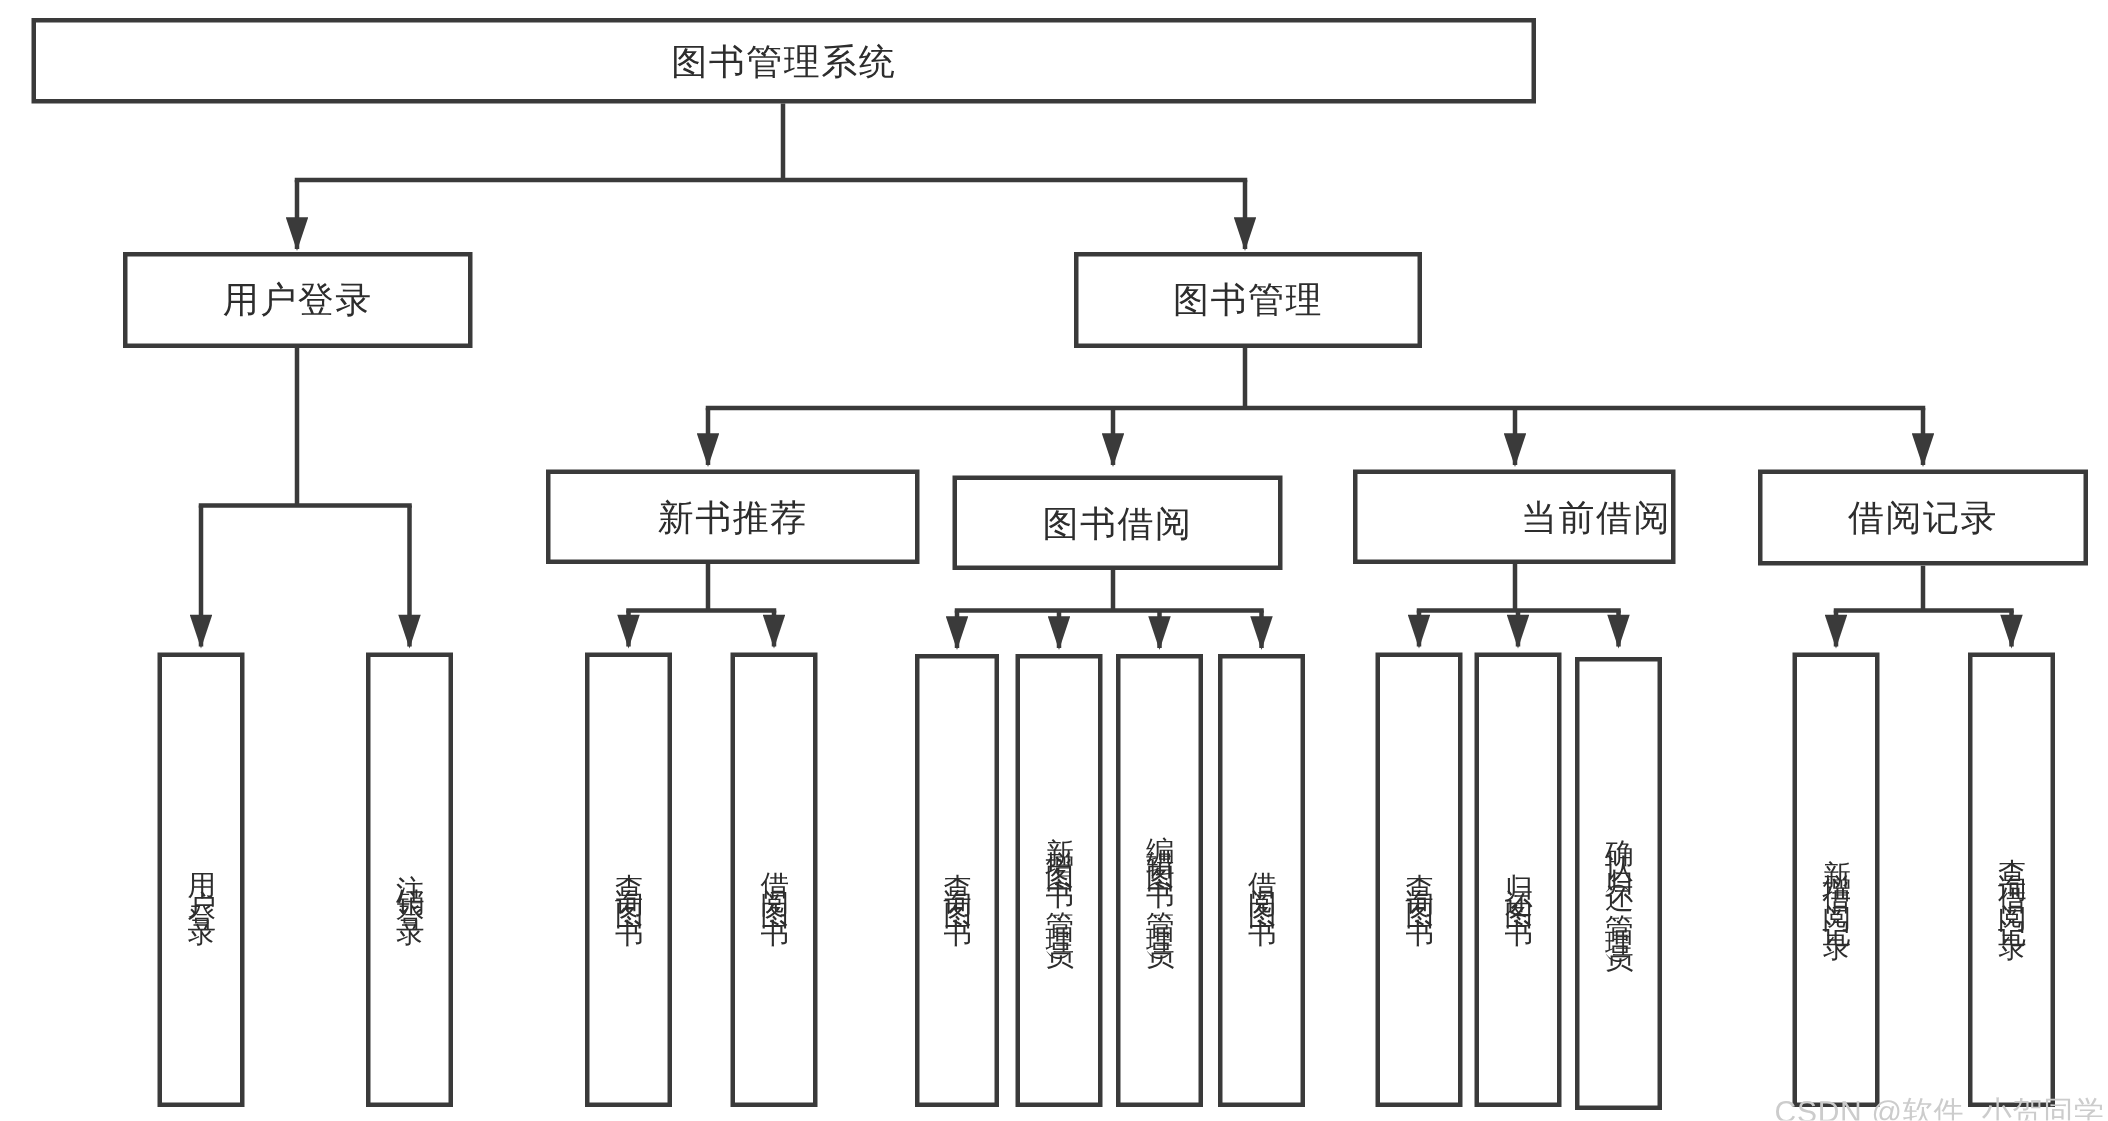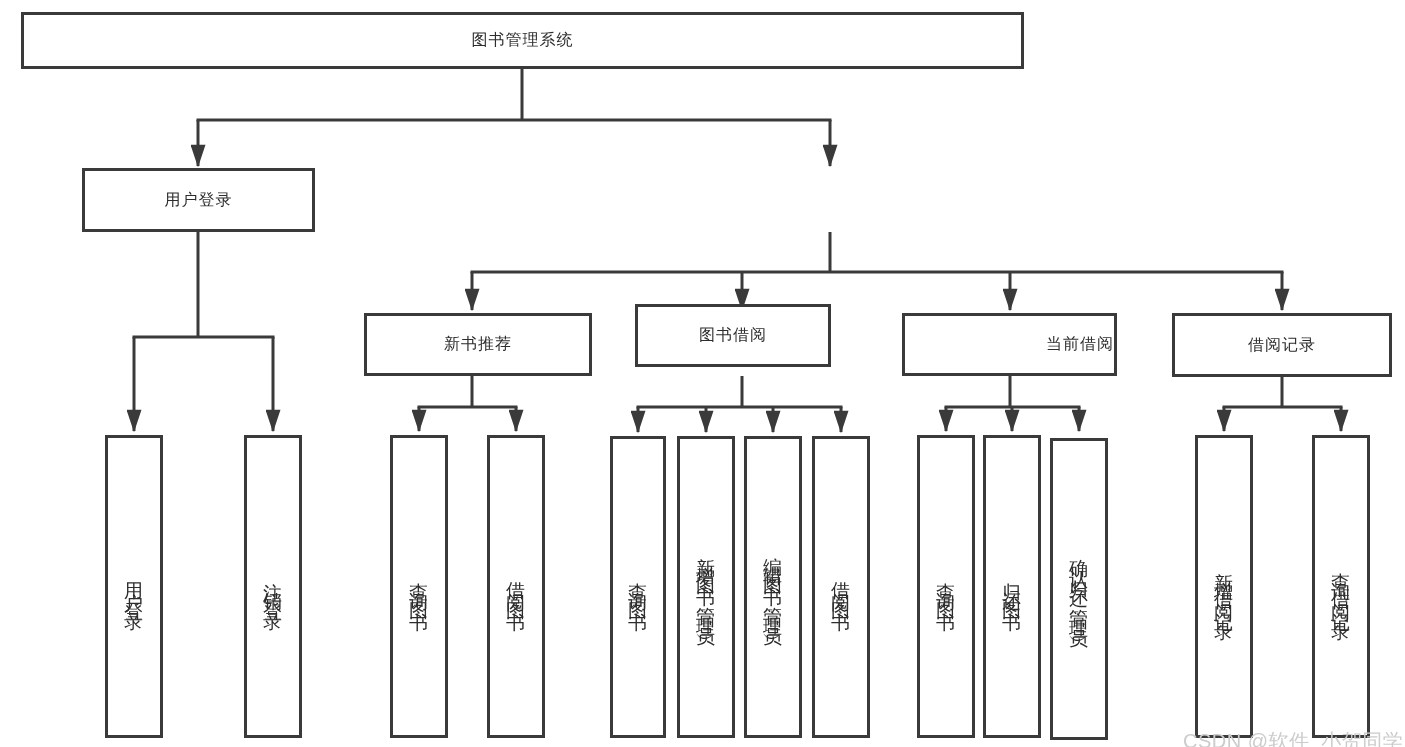--- a/index.html
+++ b/index.html
@@ -12,21 +12,21 @@
   body{background:var(--background);font-family:"Liberation Sans","DejaVu Sans",sans-serif;}
   .stage{position:relative;width:1405px;height:747px;background:var(--background);overflow:hidden;}
   .connectors{position:absolute;left:0;top:0;width:1405px;height:747px;}
   .cline{stroke:var(--line);stroke-width:3;fill:none;}
   .ahead{fill:var(--line);}
   .node{
     position:absolute;box-sizing:border-box;background:#fff;
     border:3px solid var(--line);color:var(--text);
     display:flex;align-items:center;justify-content:center;
   }
-  .hbox{font-size:16px;letter-spacing:1px;font-family:Liberation Serif, serif;}
+  .hbox{font-size:24px;letter-spacing:1px;font-family:Liberation Serif, serif;}
   .vbox{font-size:19px;}
   .vbox .vtext{
     writing-mode:vertical-rl;text-orientation:mixed;
     letter-spacing:10px;white-space:nowrap;line-height:1;
     max-height:292px;
   }
   .watermark{
     position:absolute;left:1183px;top:728px;z-index:5;
     font-size:20px;color:var(--watermark);white-space:nowrap;letter-spacing:0.5px;
   }
@@ -88,25 +88,28 @@
     </g>
   </svg>
 
   <div class="node hbox" style="left:21px;top:12px;width:1003px;height:57px;">
     <span>图书管理系统</span>
   </div>
 
   <div class="node hbox" style="left:82px;top:168px;width:233px;height:64px;">
     <span>用户登录</span>
   </div>
+  <div class="node hbox" style="left:716px;top:168px;width:232px;height:64px;">
+    <span>图书管理</span>
+  </div>
 
-  <div class="node hbox" style="left:364px;top:313px;width:228px;height:63px;">
+  <div class="node hbox" style="left:364px;top:313px;width:249px;height:63px;">
     <span>新书推荐</span>
   </div>
-  <div class="node hbox" style="left:635px;top:304px;width:196px;height:63px;">
+  <div class="node hbox" style="left:635px;top:317px;width:220px;height:63px;">
     <span>图书借阅</span>
   </div>
   <div class="node hbox" style="left:902px;top:313px;width:215px;height:63px;justify-content:flex-end;">
     <span>当前借阅</span>
   </div>
   <div class="node hbox" style="left:1172px;top:313px;width:220px;height:64px;">
     <span>借阅记录</span>
   </div>
 
   <div class="node vbox" style="left:105px;top:435px;width:58px;height:303px;">

